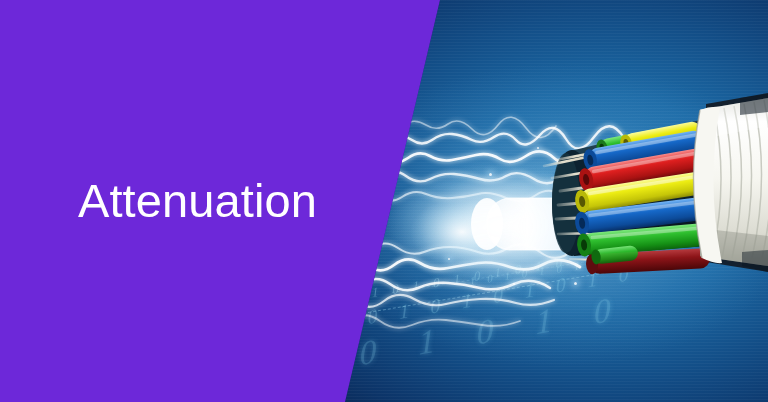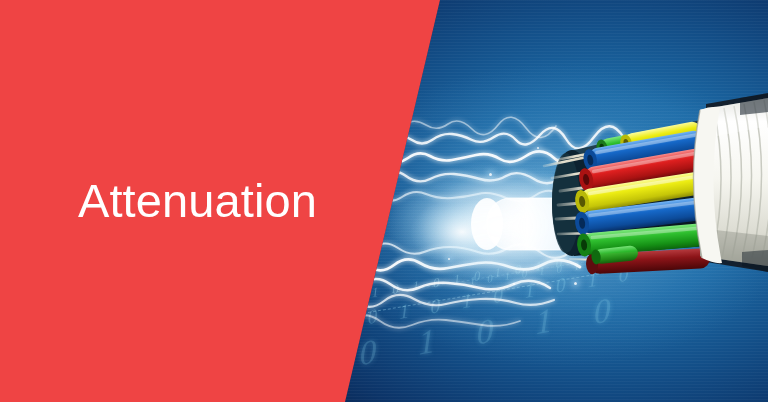--- a/index.html
+++ b/index.html
@@ -68,21 +68,21 @@
   
   #waves { position:absolute; left:0; top:0; width:768px; height:402px; pointer-events:none;
            clip-path: polygon(440px 0, 768px 0, 768px 402px, 345px 402px); }
 
   
   #cable { position:absolute; left:0; top:0; width:768px; height:402px; pointer-events:none; }
 
   
   #navy {
     position:absolute; inset:0;
-    background:#ef4444;
+    background:#6d28d9;
     clip-path: polygon(0 0, 440px 0, 345px 402px, 0 402px);
   }
   #title {
     position:absolute;
     left:78px; top:176px;
     font-size:47px;
     font-weight:400;
     color:#ffffff;
     letter-spacing:0.1px;
     line-height:1.05;

